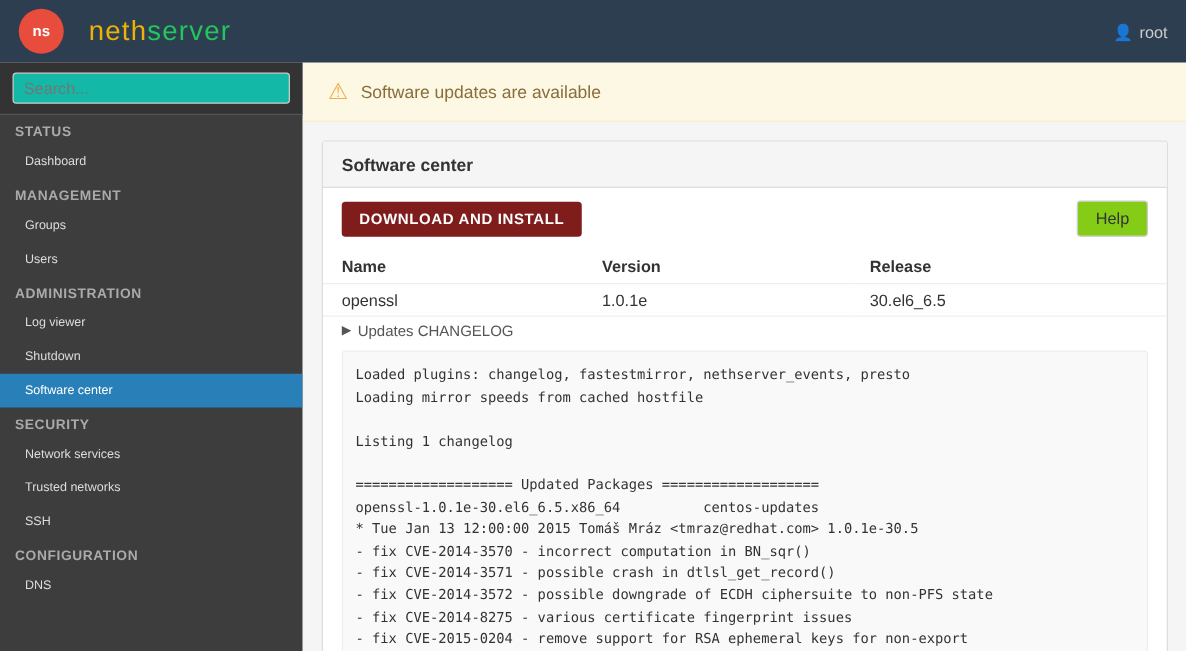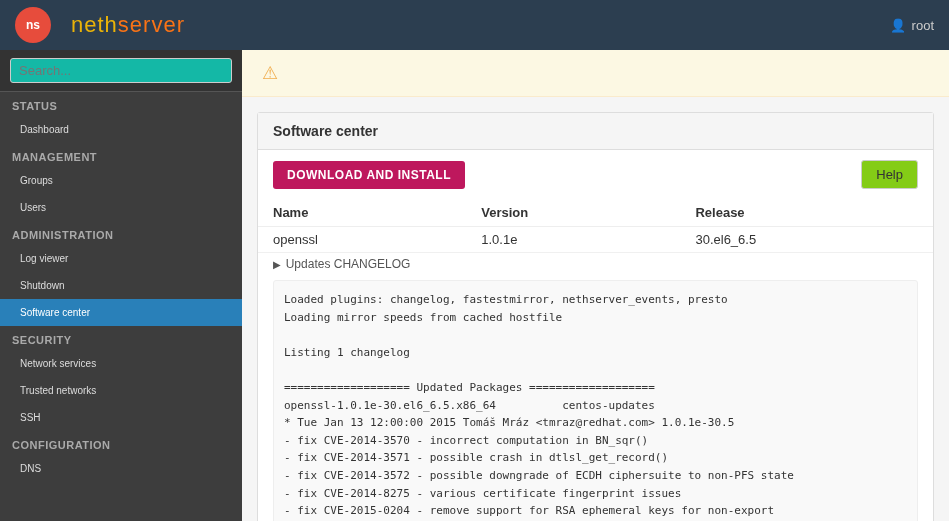--- a/index.html
+++ b/index.html
@@ -160,21 +160,21 @@
     }
 
     
     .toolbar {
       padding: 10px 15px;
       display: flex;
       align-items: center;
       justify-content: space-between;
     }
     .btn-download {
-      background: #be185d;
+      background: #7f1d1d;
       color: white;
       border: none;
       padding: 7px 14px;
       font-size: 12px;
       font-weight: bold;
       border-radius: 3px;
       cursor: pointer;
       letter-spacing: 0.5px;
       text-transform: uppercase;
     }
@@ -236,21 +236,21 @@
   </style>
 </head>
 <body>
 
 <nav class="topnav">
   <div class="topnav-brand">
     <div class="brand-logo">
       <span>ns</span>
     </div>
     <div class="brand-name">
-      <span>neth</span><span style="color:#f97316">server</span>
+      <span>neth</span><span style="color:#22c55e">server</span>
     </div>
   </div>
   <div class="topnav-user">
     <span class="user-icon">👤</span>
     <span>root</span>
   </div>
 </nav>
 
 <div class="layout">
 
@@ -278,20 +278,21 @@
 
     <div class="sidebar-section-label">Configuration</div>
     <a class="sidebar-item">DNS</a>
 
   </aside>
 
   <main class="main-content">
 
     <div class="alert-banner">
       <span class="alert-icon">⚠</span>
+      <span>Software updates are available</span>
     </div>
 
     <div class="panel">
       <div class="panel-heading">Software center</div>
 
 
       <div class="toolbar">
         <button class="btn-download">DOWNLOAD AND INSTALL</button>
         <button class="btn-help">Help</button>
       </div>

